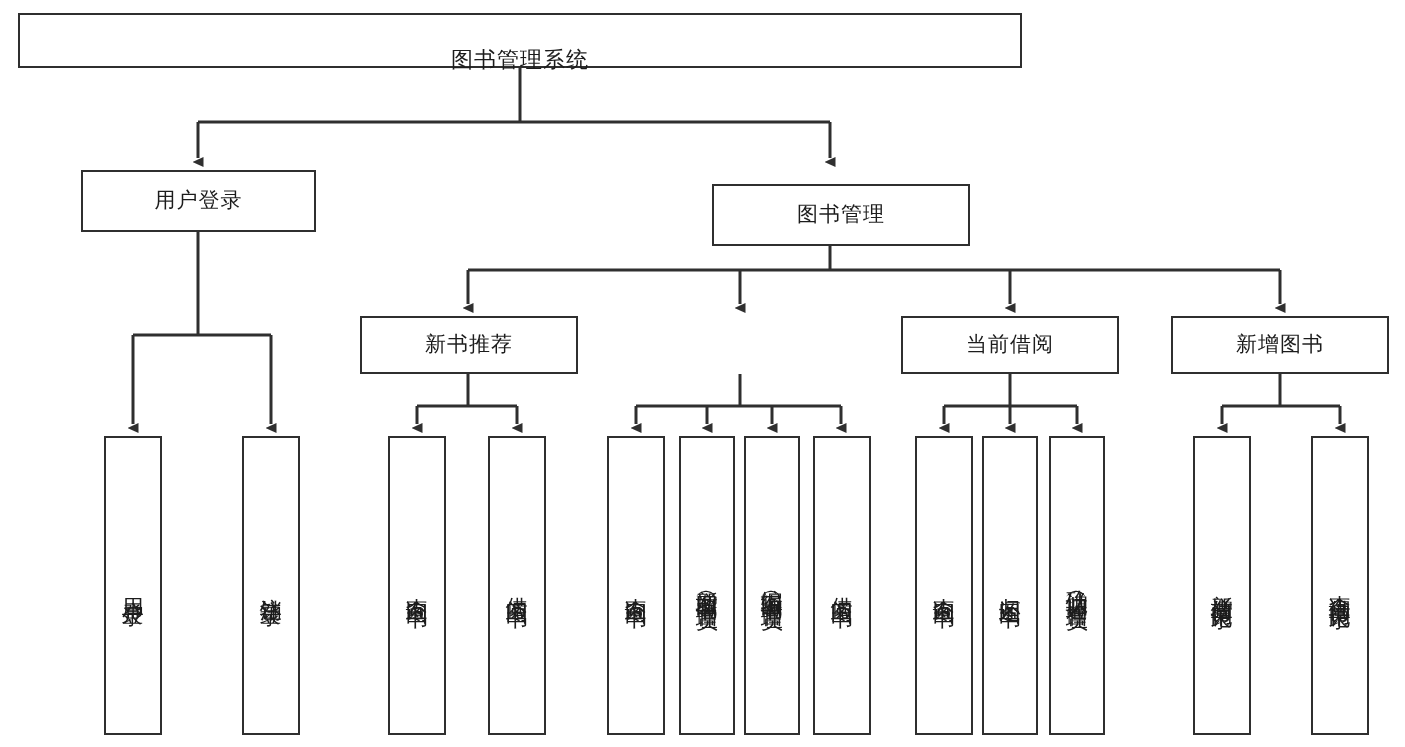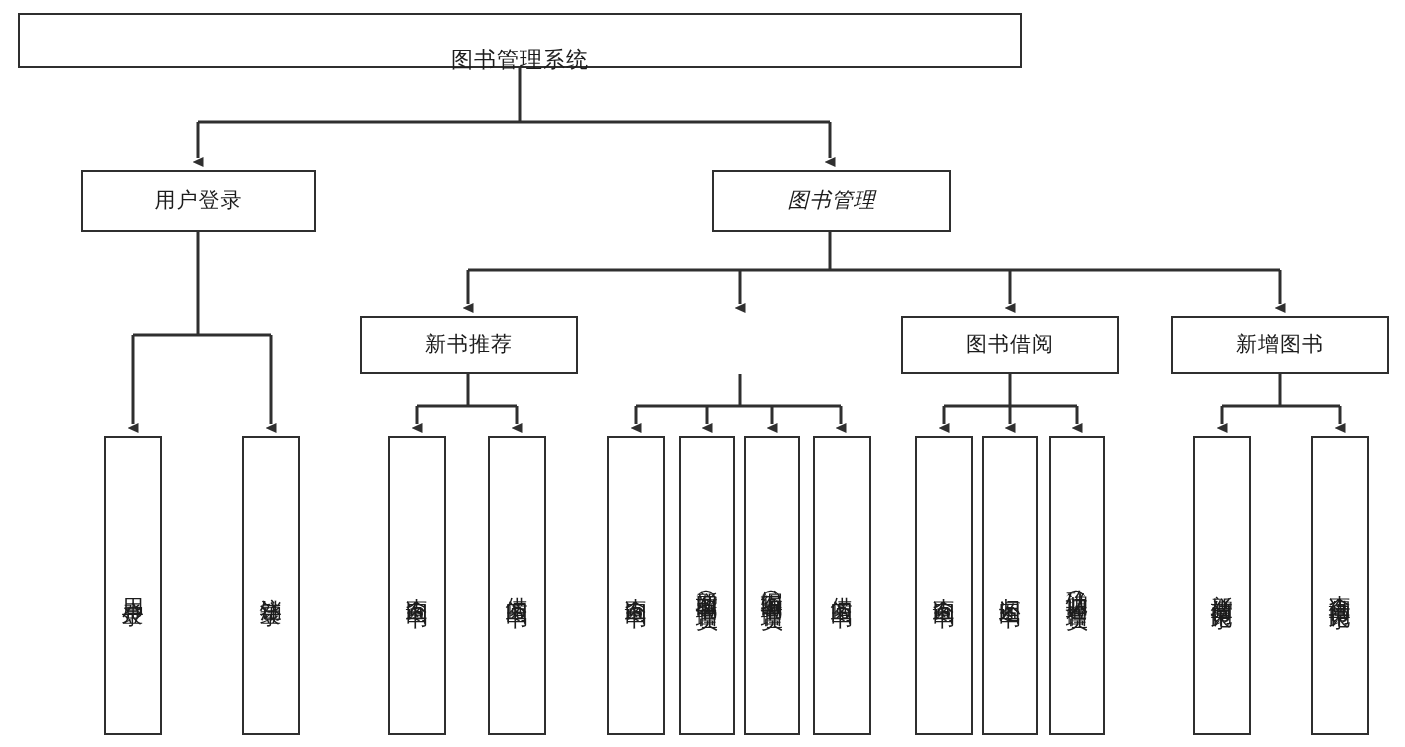--- a/index.html
+++ b/index.html
@@ -126,29 +126,29 @@
     </g>
   </svg>
 
   <div class="node horiz" id="root-node" style="left:18px; top:13px; width:1004px; height:55px;">
     <span class="label">图书管理系统</span>
   </div>
 
   <div class="node horiz" style="left:81px; top:170px; width:235px; height:62px;">
     <span class="label">用户登录</span>
   </div>
-  <div class="node horiz" style="left:712px; top:170px; width:239px; height:62px;font-style:italic;">
+  <div class="node horiz" style="left:712px; top:184px; width:258px; height:62px;">
     <span class="label">图书管理</span>
   </div>
 
   <div class="node horiz" style="left:360px; top:316px; width:218px; height:58px;">
     <span class="label">新书推荐</span>
   </div>
   <div class="node horiz" style="left:901px; top:316px; width:218px; height:58px;">
-    <span class="label">图书借阅</span>
+    <span class="label">当前借阅</span>
   </div>
   <div class="node horiz" style="left:1171px; top:316px; width:218px; height:58px;">
     <span class="label">新增图书</span>
   </div>
 
   <div class="node vert" style="left:104px; top:436px; width:58px; height:299px;">
     <span class="label">用户登录</span>
   </div>
   <div class="node vert" style="left:242px; top:436px; width:58px; height:299px;">
     <span class="label">注销登录</span>

